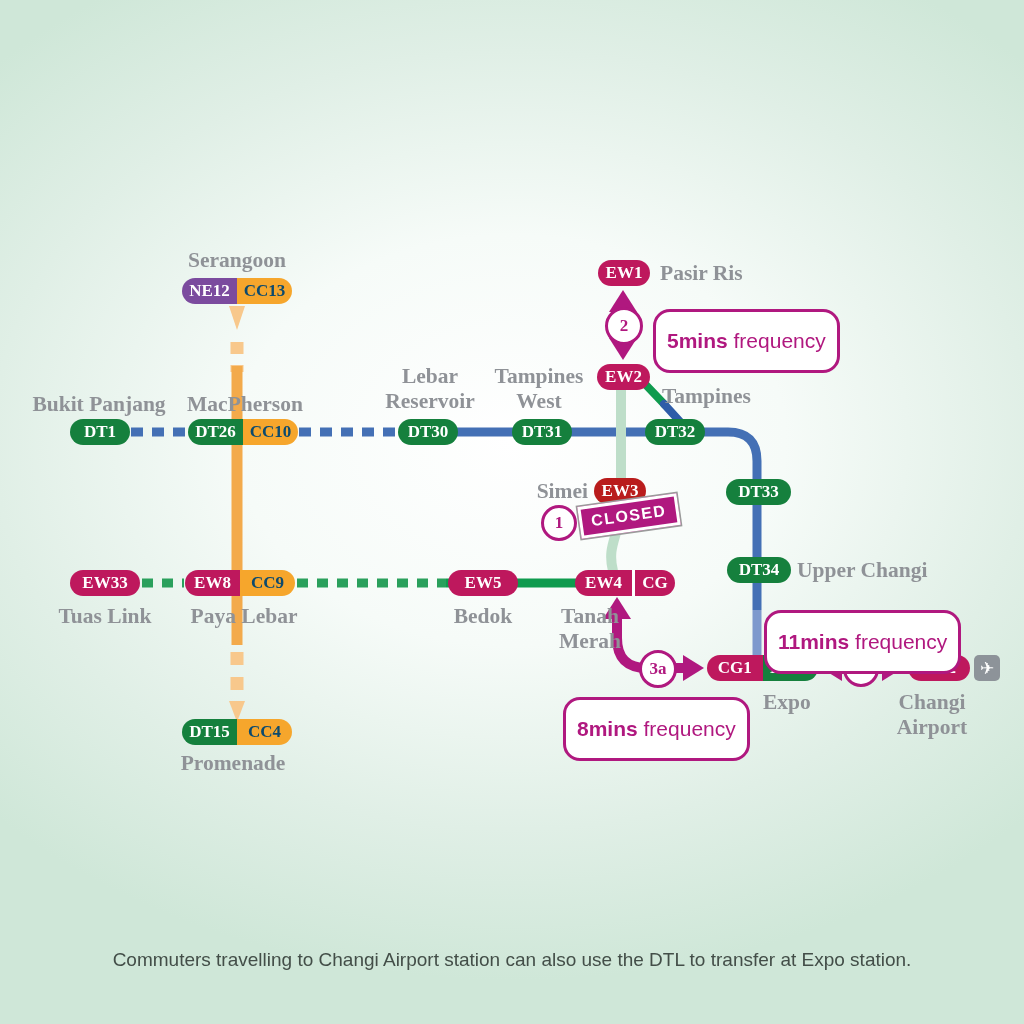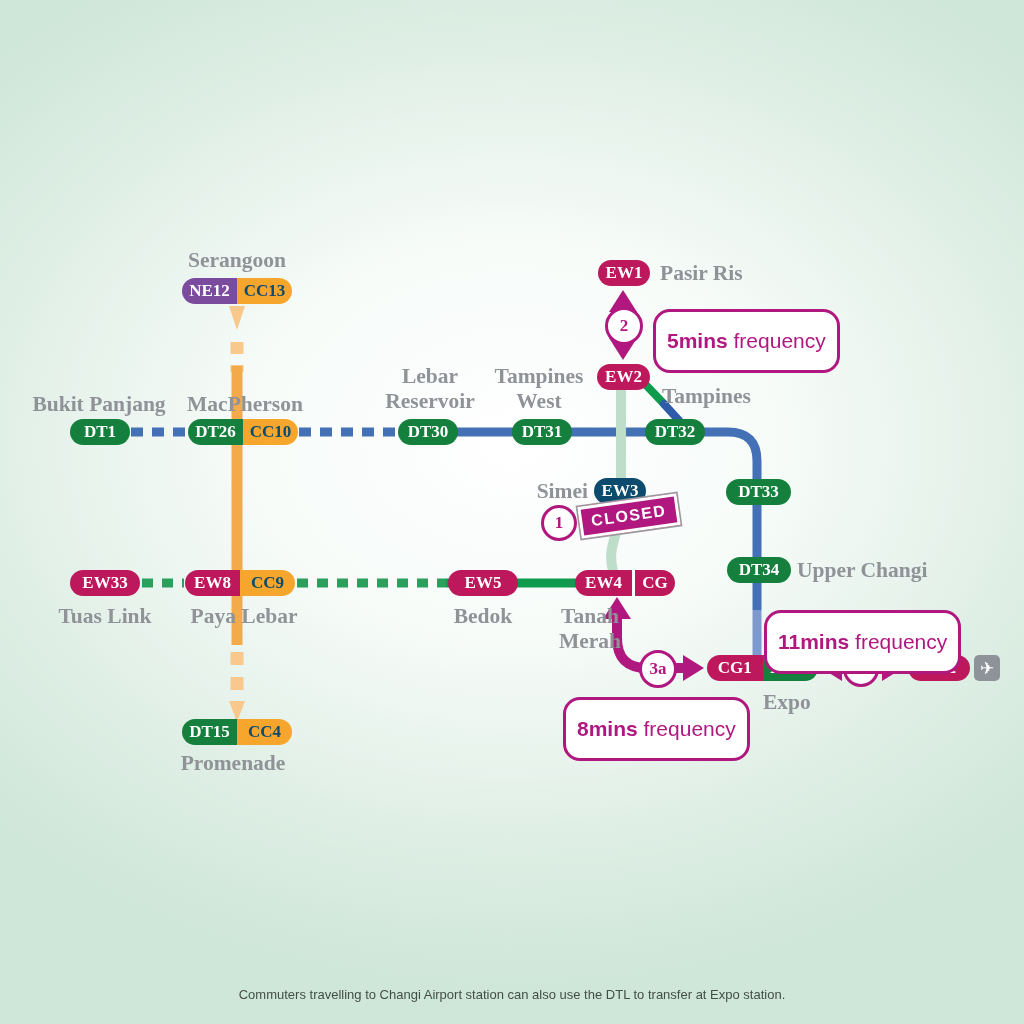--- a/index.html
+++ b/index.html
@@ -13,21 +13,21 @@
   svg.lines{position:absolute;left:0;top:0;z-index:0;}
   .badge{
     position:absolute;height:26px;border-radius:13.5px;overflow:hidden;
     display:flex;z-index:2;color:#fff;
     font-family:"Liberation Serif",serif;font-weight:700;font-size:17px;
     line-height:26px;text-align:center;
   }
   .bseg{flex:1;height:100%;}
   .c-dt{background:#15803d;}
   .c-ew{background:#be185d;}
-  .c-ewf{background:#0c4a6e;}
+  .c-ewf{background:#b91c1c;}
   .c-cc{background:#f6a62c;color:#0c4a6e;}
   .c-ne{background:#7b4b9e;}
   .vdiv{width:3px;background:#ffffff;height:100%;}
   .lbl{
     position:absolute;z-index:1;color:#8f9297;
     font-family:"Liberation Serif",serif;font-weight:700;
     font-size:21.5px;line-height:25px;white-space:pre-line;
   }
   .center{text-align:center;}
   .right{text-align:right;}
@@ -48,22 +48,22 @@
     background:#b0187f;color:#fff;font-weight:700;letter-spacing:1.5px;
     font-size:16px;padding:4px 9px;border:3px solid #fff;
     box-shadow:0 0 0 1.5px #9a9a9a;
   }
   .air{
     position:absolute;z-index:2;width:26px;height:26px;background:#8d9399;
     border-radius:5px;color:#fff;display:flex;align-items:center;
     justify-content:center;font-size:17px;
   }
   .caption{
-    position:absolute;z-index:2;left:0;top:987px;width:1024px;
-    text-align:center;color:#434e48;font-size:13px;
+    position:absolute;z-index:2;left:0;top:949px;width:1024px;
+    text-align:center;color:#434e48;font-size:19px;
   }
 </style>
 </head>
 <body>
 
 <div id="stage">
 
   <svg class="lines" width="1024" height="1024" viewBox="0 0 1024 1024">
 
     <polygon points="229,306 245,306 237,330" fill="#f8c88c"></polygon>
@@ -112,20 +112,21 @@
   <div class="lbl center" style="left:489px;top:364px;width:100px;">Tampines West</div>
   <div class="lbl" style="left:662px;top:384px;width:130px;">Tampines</div>
   <div class="lbl" style="left:660px;top:261px;width:130px;">Pasir Ris</div>
   <div class="lbl right" style="left:500px;top:479px;width:88px;">Simei</div>
   <div class="lbl" style="left:797px;top:558px;width:170px;">Upper Changi</div>
   <div class="lbl center" style="left:50px;top:604px;width:110px;">Tuas Link</div>
   <div class="lbl center" style="left:183px;top:604px;width:122px;">Paya Lebar</div>
   <div class="lbl center" style="left:440px;top:604px;width:86px;">Bedok</div>
   <div class="lbl center" style="left:550px;top:604px;width:80px;">Tanah Merah</div>
   <div class="lbl" style="left:763px;top:690px;width:80px;">Expo</div>
+  <div class="lbl center" style="left:880px;top:690px;width:104px;">Changi Airport</div>
   <div class="lbl center" style="left:158px;top:751px;width:150px;">Promenade</div>
 
   <div class="badge" style="left:182px;top:278px;width:110px;">
     <div class="bseg c-ne">NE12</div>
     <div class="bseg c-cc">CC13</div>
   </div>
 
   <div class="badge" style="left:70px;top:419px;width:60px;">
     <div class="bseg c-dt">DT1</div>
   </div>

